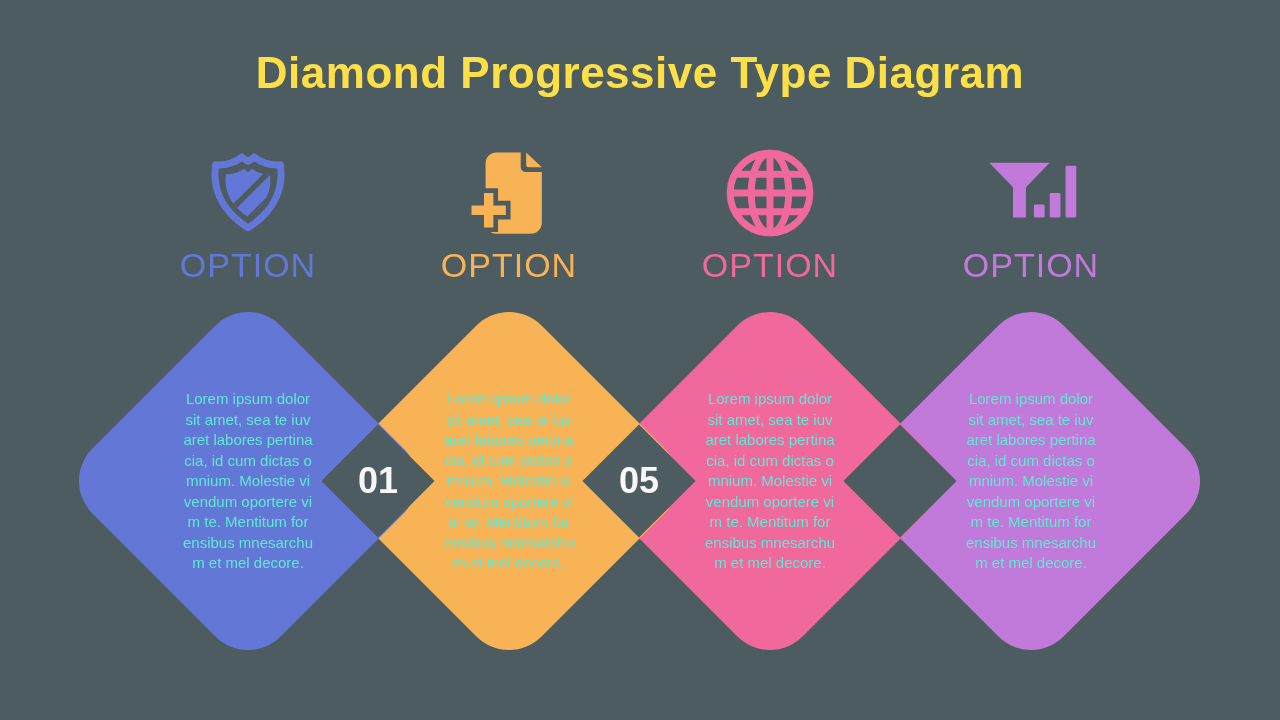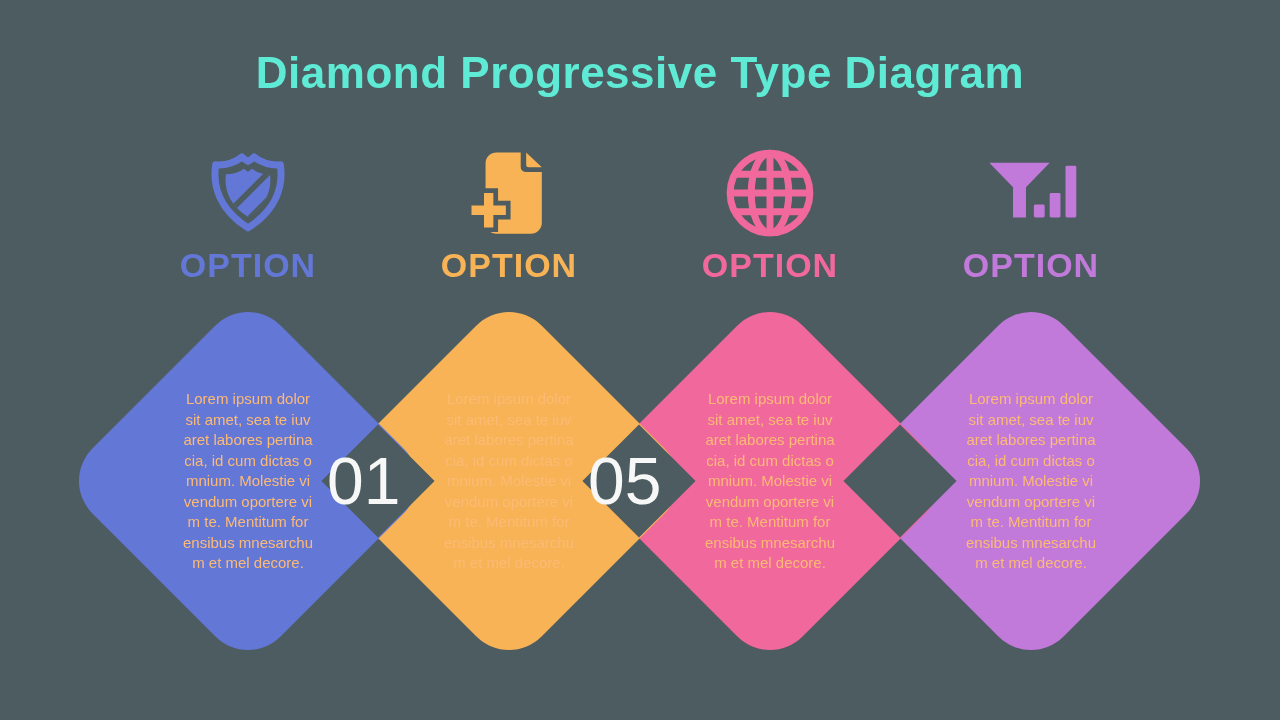--- a/index.html
+++ b/index.html
@@ -16,21 +16,21 @@
 
   .title {
     position: absolute;
     top: 48px;
     left: 0;
     width: 100%;
     text-align: center;
     font-size: 44px;
     font-weight: 700;
     letter-spacing: 0.5px;
-    color: #5eead4;
+    color: #fde047;
     z-index: 60;
   }
 
   
   .option-col {
     position: absolute;
     top: 0;
     width: 260px;
     height: 720px;
   }
@@ -50,21 +50,21 @@
     justify-content: center;
   }
 
   .opt-label {
     position: absolute;
     top: 246px;
     left: 0;
     width: 100%;
     text-align: center;
     font-size: 34px;
-    font-weight: 700;
+    font-weight: 400;
     letter-spacing: 1px;
     color: currentColor;
   }
 
   .diamond {
     position: absolute;
     top: 348px;
     left: 50%;
     width: 266px;
     height: 266px;
@@ -77,45 +77,45 @@
   .opt-text {
     position: absolute;
     top: 389px;
     left: 50%;
     transform: translateX(-50%);
     width: 162px;
     font-size: 15px;
     line-height: 20.5px;
     text-align: center;
     white-space: pre-line;
-    color: #fdba74;
+    color: #5eead4;
     z-index: 5;
   }
 
   .badge {
     position: absolute;
     top: 441px;
     width: 80px;
     height: 80px;
     background: var(--bg);
     transform: rotate(45deg);
     z-index: 50;
   }
   .badge-0 { left: 338px; }
   .badge-1 { left: 599px; }
   .badge-2 { left: 860px; }
 
   .badge-num {
     position: absolute;
     top: 452px;
     width: 102px;
-    text-align: left;
-    font-size: 66px;
+    text-align: center;
+    font-size: 36px;
     line-height: 58px;
-    font-weight: 400;
+    font-weight: 700;
     color: #f7f7f7;
     z-index: 55;
   }
   .num-0 { left: 327px; }
   .num-1 { left: 588px; }
   .num-2 { left: 849px; }
 
   svg { display: block; }
   .cut { stroke: var(--bg); }
 </style>

